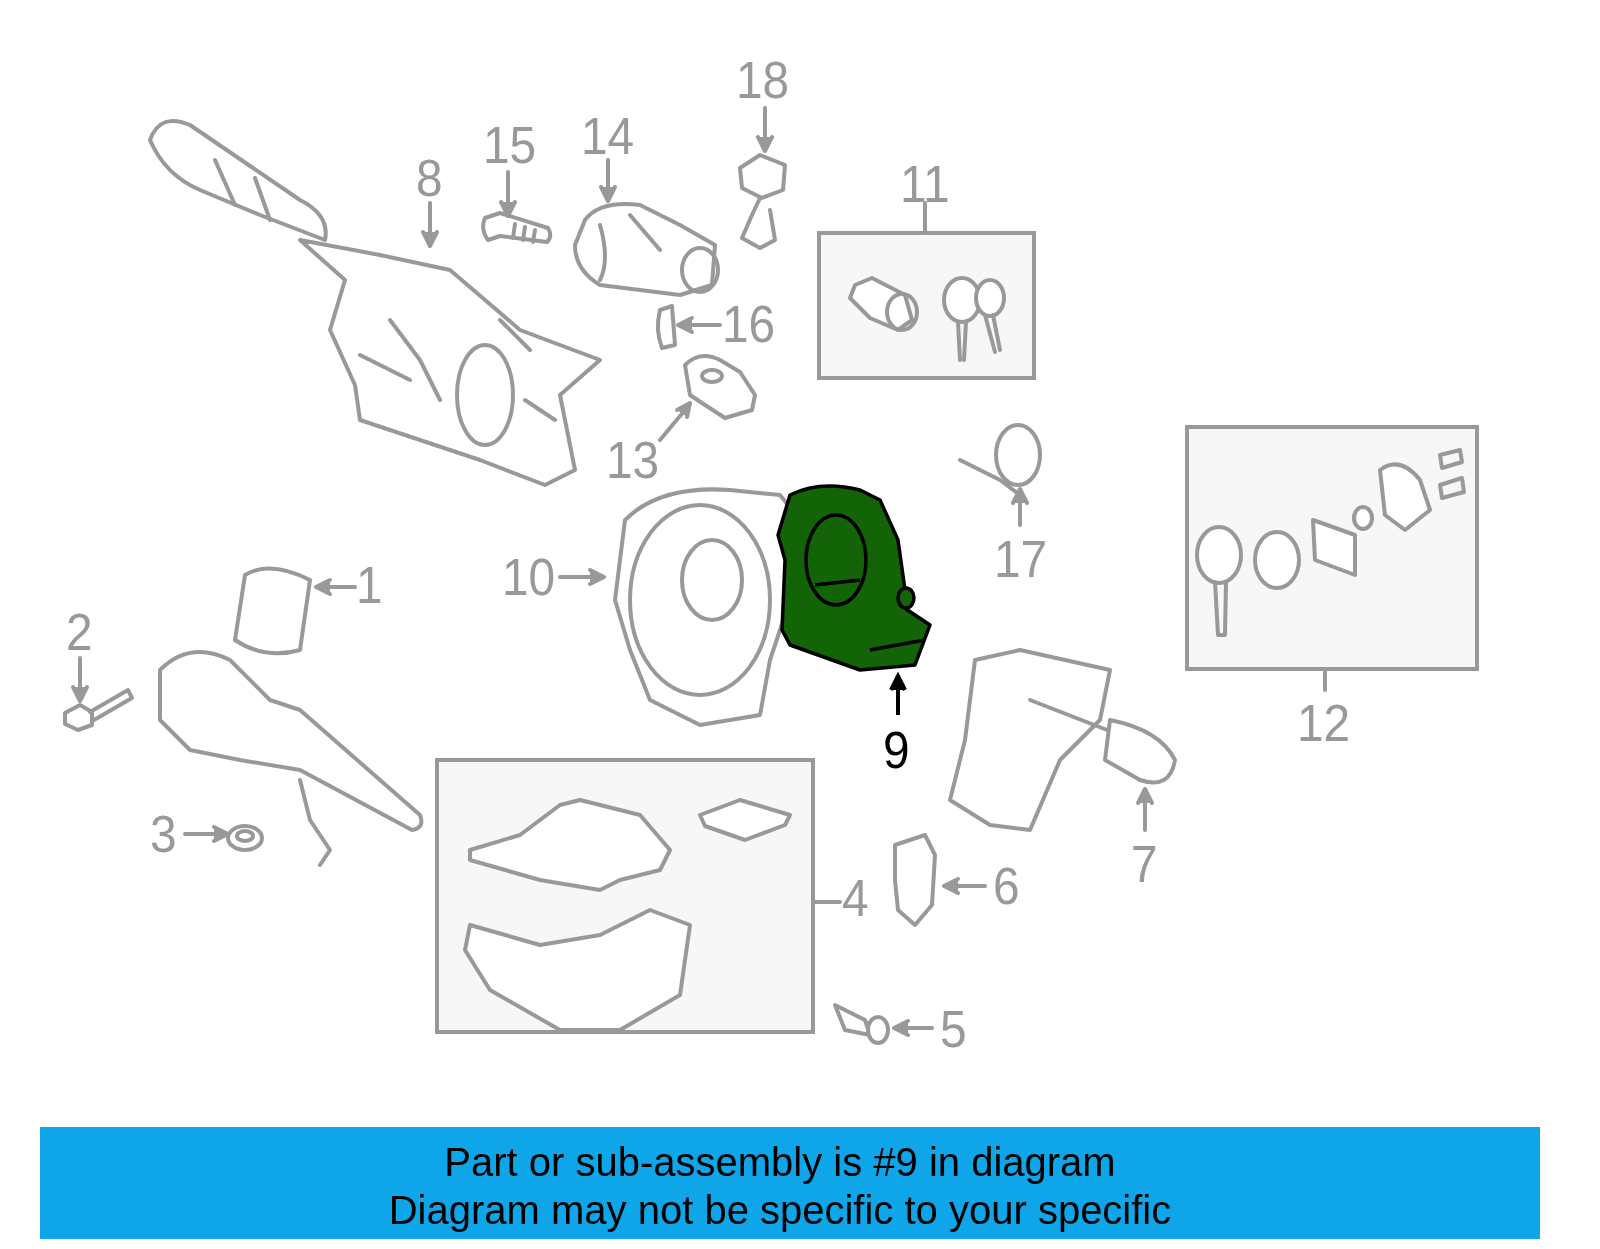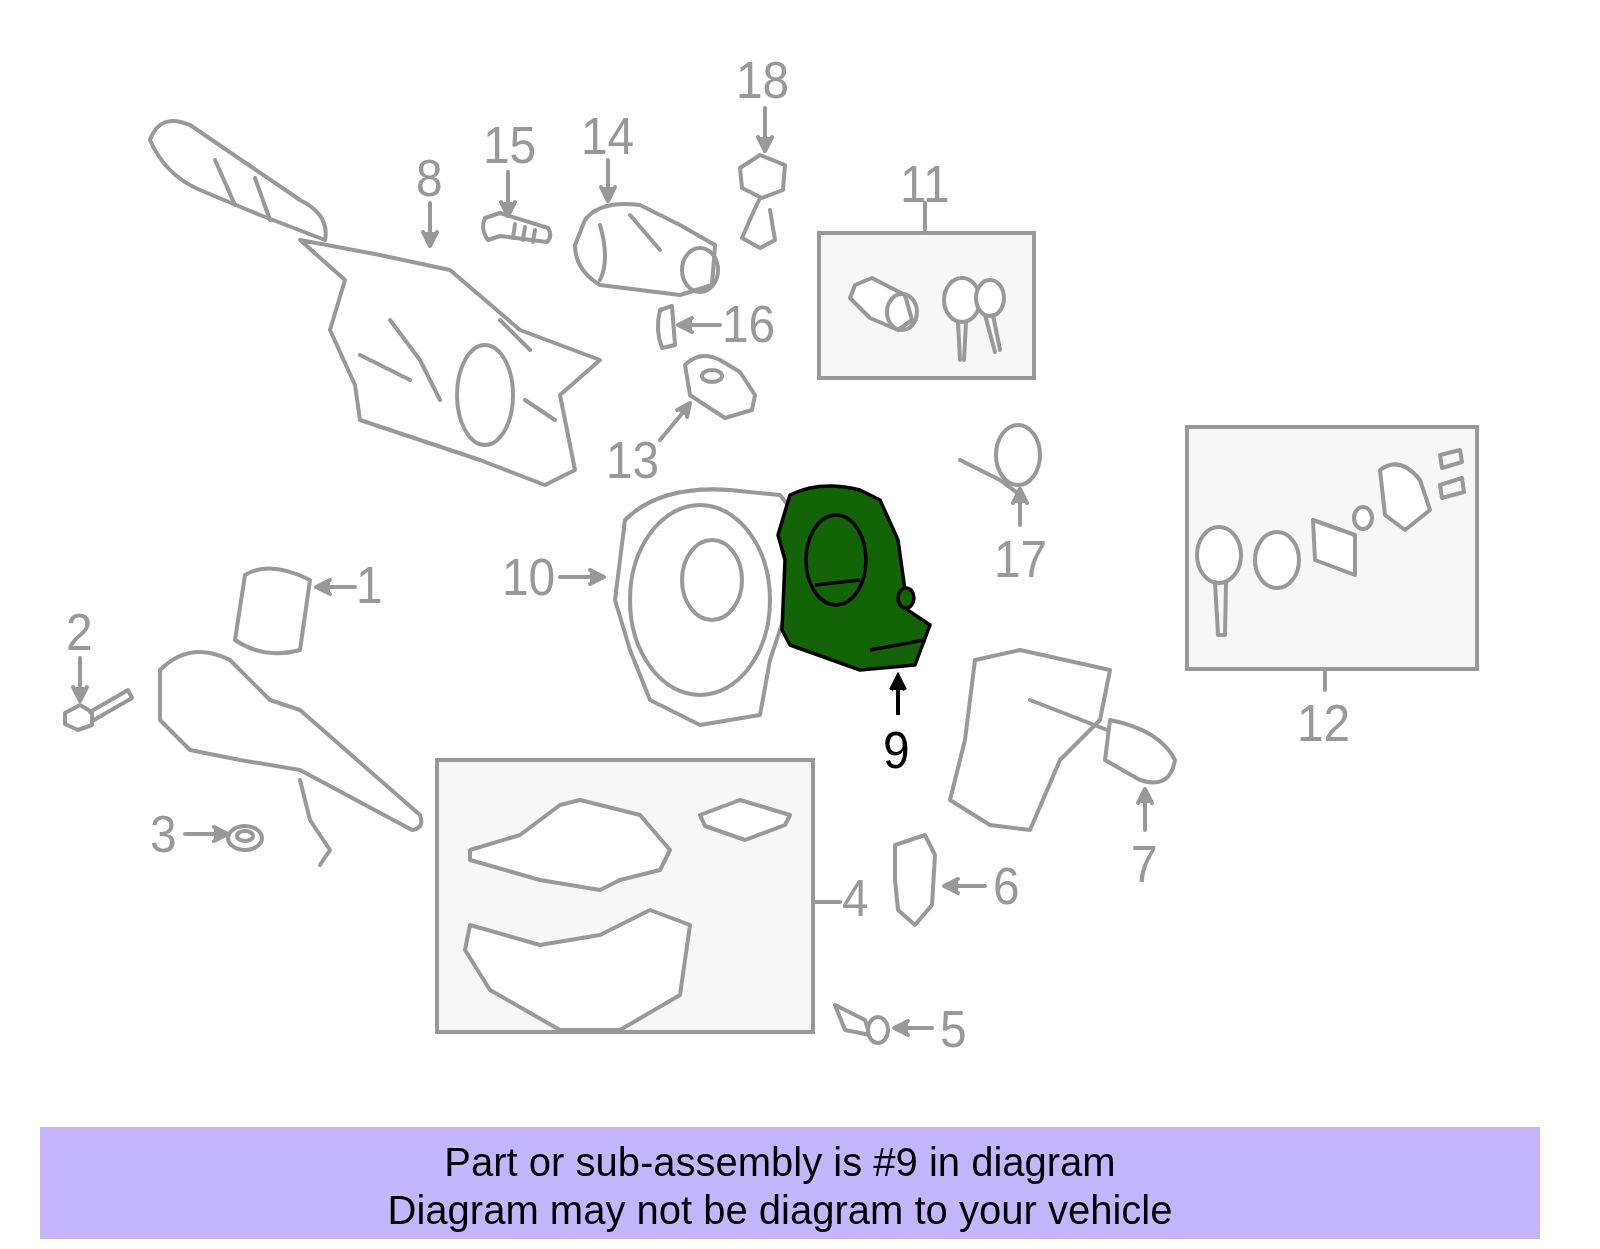--- a/index.html
+++ b/index.html
@@ -4,21 +4,21 @@
 <style>
   html, body { margin:0; padding:0; background:#ffffff; }
   body { width:1600px; height:1249px; position:relative; overflow:hidden;
          font-family:"Liberation Sans", sans-serif; }
   .diagram { position:absolute; left:0; top:0; width:1600px; height:1100px; }
   .callout { position:absolute; font-family:"Liberation Sans", sans-serif;
              font-size:52px; line-height:52px; color:#999999; transform:scaleX(0.92);
              transform-origin:left top; white-space:nowrap; }
   .callout.active { color:#000000; }
   .group-box { position:absolute; background:#f7f7f7; border:4px solid #999999; box-sizing:border-box; }
-  .banner { position:absolute; left:40px; top:1127px; width:1500px; height:112px; background:#c4b5fd; }
+  .banner { position:absolute; left:40px; top:1127px; width:1500px; height:112px; background:#0ea5e9; }
   .banner-line { position:absolute; left:0; width:1500px; text-align:center; color:#000000;
                  font-family:"Liberation Sans", sans-serif; font-size:40px; line-height:46px;
                  white-space:nowrap; }
   .l1 { top:12px; left:-10px; }
   .l2 { top:60px; left:-10px; }
   svg { position:absolute; left:0; top:0; }
 </style>
 </head>
 <body>
 
@@ -193,14 +193,14 @@
   <div class="callout" style="left:1297px;top:697px;">12</div>
   <div class="callout" style="left:150px;top:808px;">3</div>
   <div class="callout" style="left:1131px;top:838px;">7</div>
   <div class="callout" style="left:993px;top:860px;">6</div>
   <div class="callout" style="left:842px;top:872px;">4</div>
   <div class="callout" style="left:940px;top:1003px;">5</div>
 </div>
 
 <div class="banner">
   <div class="banner-line l1">Part or sub-assembly is #9 in diagram</div>
-  <div class="banner-line l2">Diagram may not be diagram to your vehicle</div>
+  <div class="banner-line l2">Diagram may not be specific to your specific</div>
 </div>
 
 </body></html>

